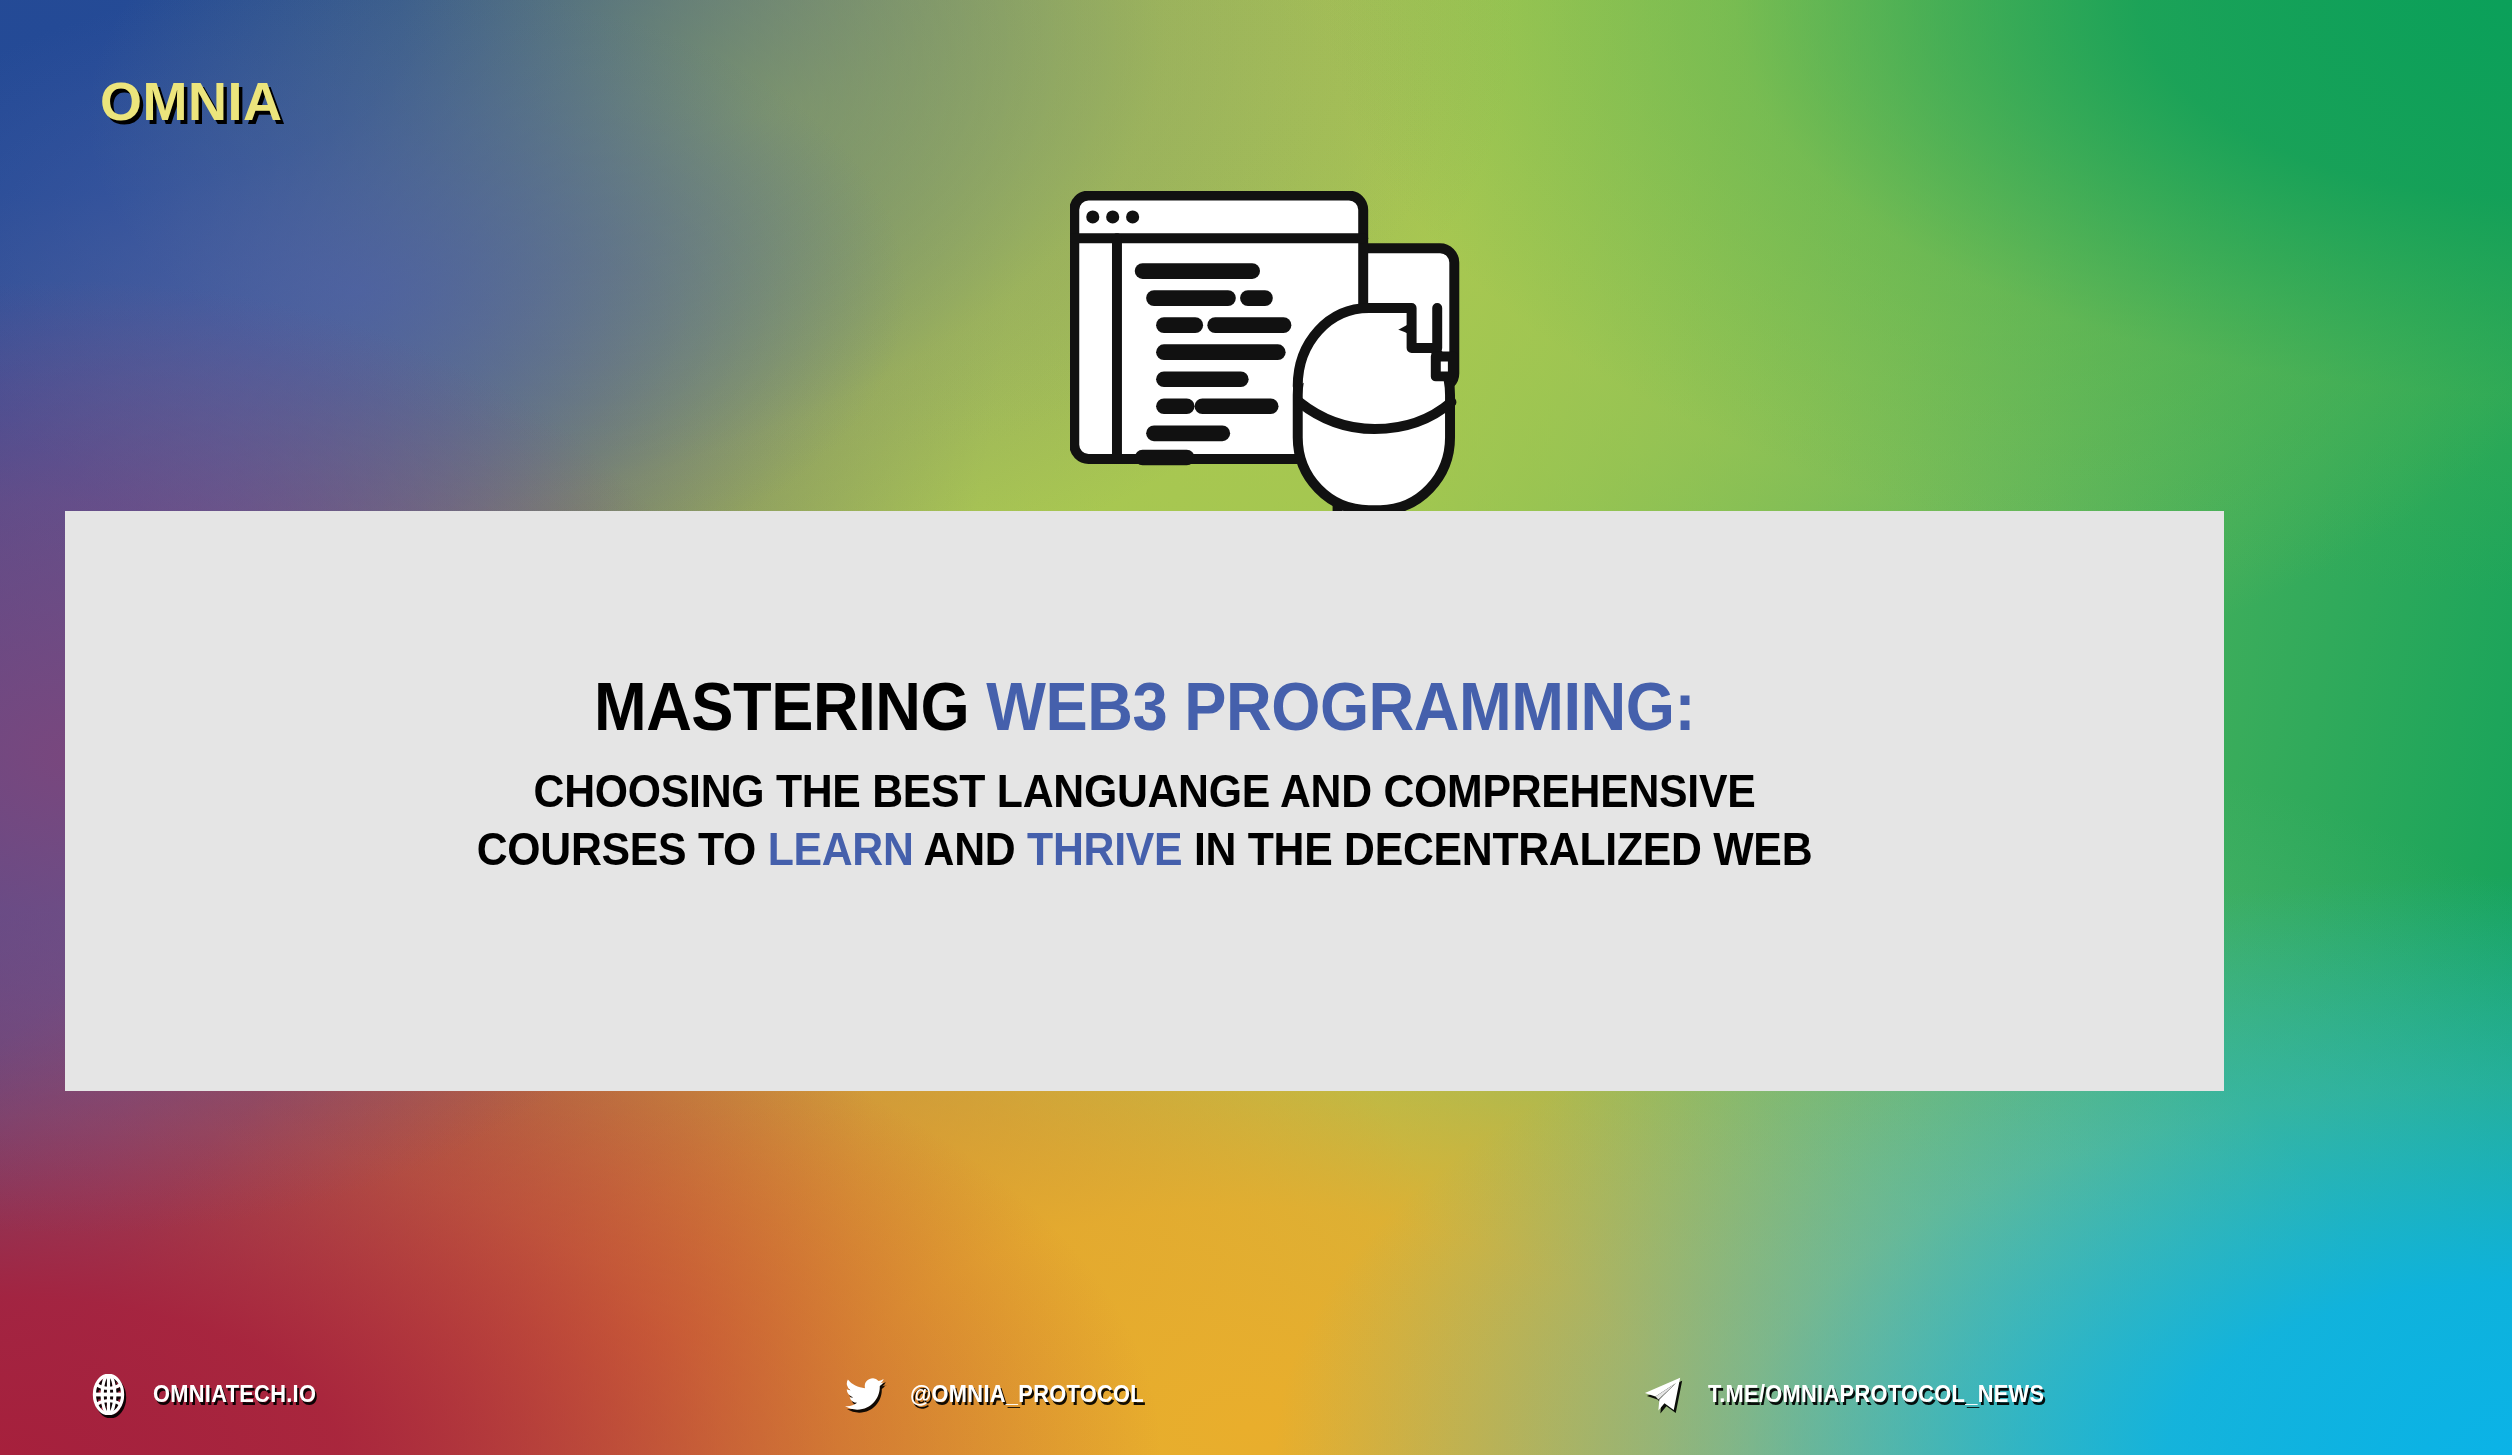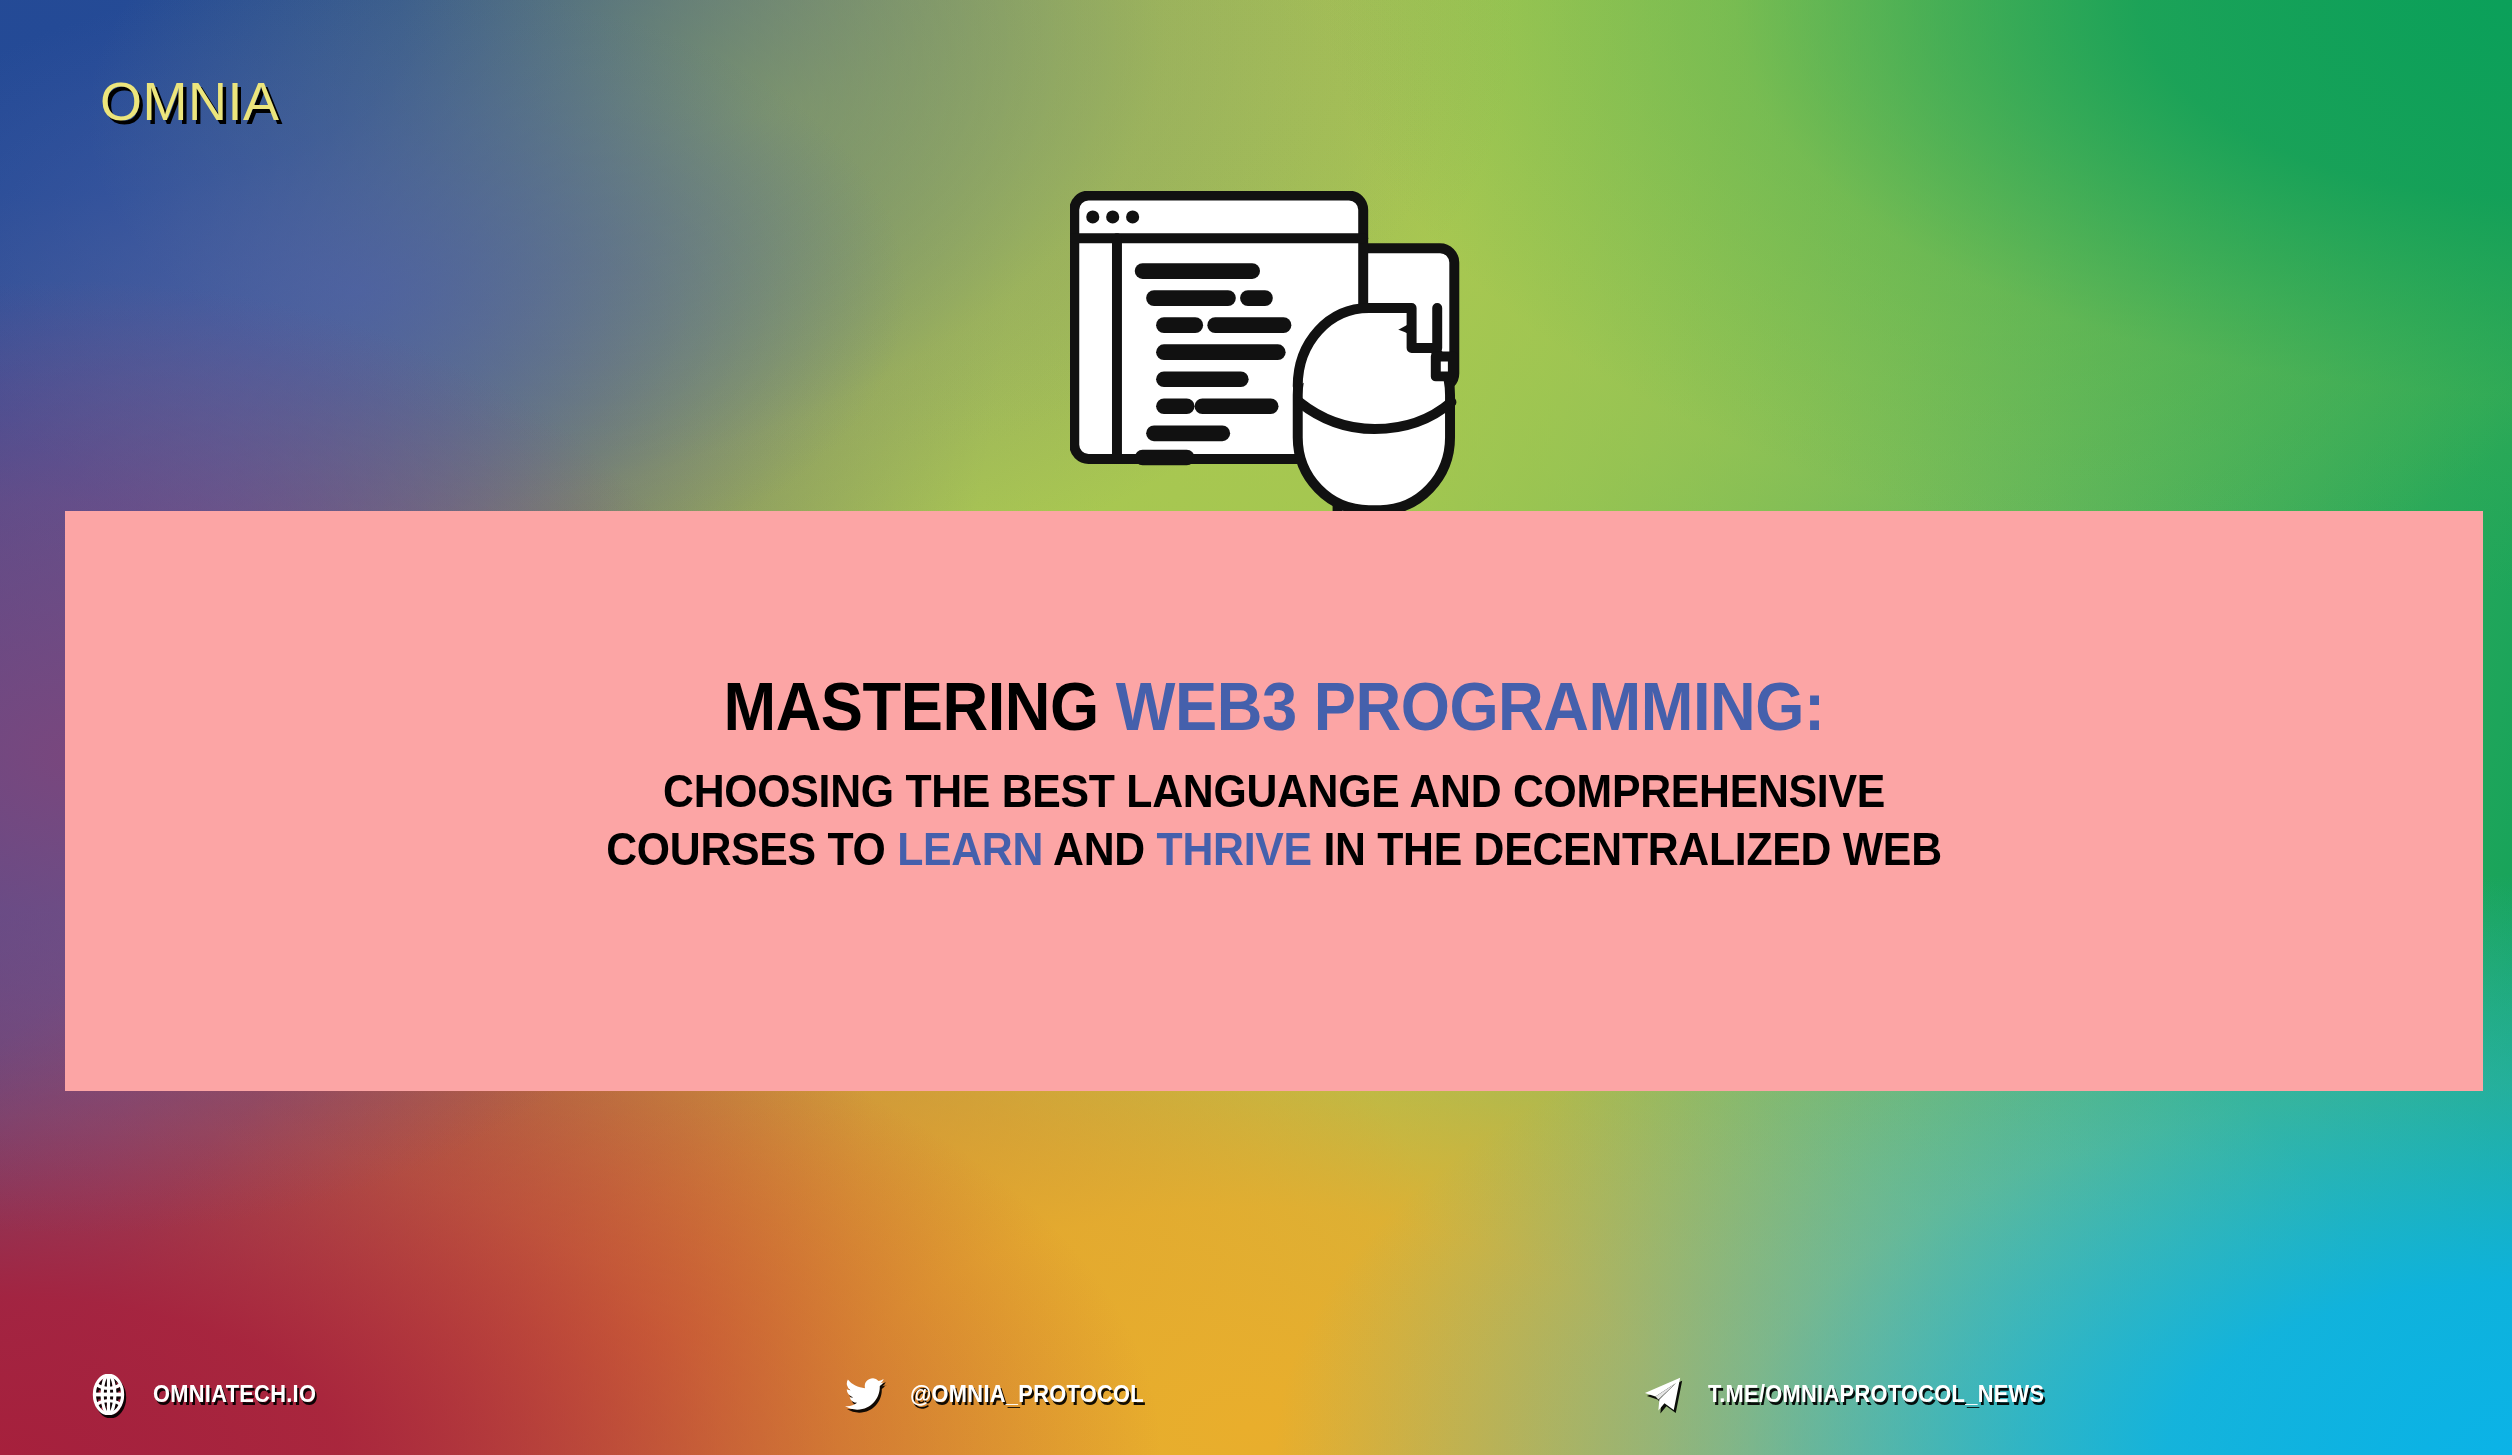--- a/index.html
+++ b/index.html
@@ -56,21 +56,21 @@
       radial-gradient(30% 30% at 14% 20%, rgba(78,96,170,0.7) 0%, rgba(78,96,170,0) 72%),
       radial-gradient(36% 32% at 30% 8%, rgba(150,176,96,0.45) 0%, rgba(150,176,96,0) 74%);
   }
 
   
   .logo {
     position: absolute;
     left: 100px;
     top: 74px;
     font-size: 54px;
-    font-weight: 400;
+    font-weight: 700;
     letter-spacing: 0.5px;
     color: #ece57c;
     text-shadow: 3.5px 3.5px 0 #000;
     line-height: 1;
     white-space: nowrap;
   }
 
   
   .hero-illustration {
     position: absolute;
@@ -79,23 +79,23 @@
     width: 427px;
     height: 422px;
   }
   .hero-illustration svg { width: 100%; height: 100%; display: block; }
 
   
   .card {
     position: absolute;
     left: 65px;
     top: 511px;
-    width: 2418px;
+    width: 2159px;
     height: 580px;
-    background: #fca5a5;
+    background: #e5e5e5;
   }
   .card-inner {
     position: absolute;
     left: 0;
     right: 0;
     top: 160px;
     text-align: center;
   }
 
   .headline {

